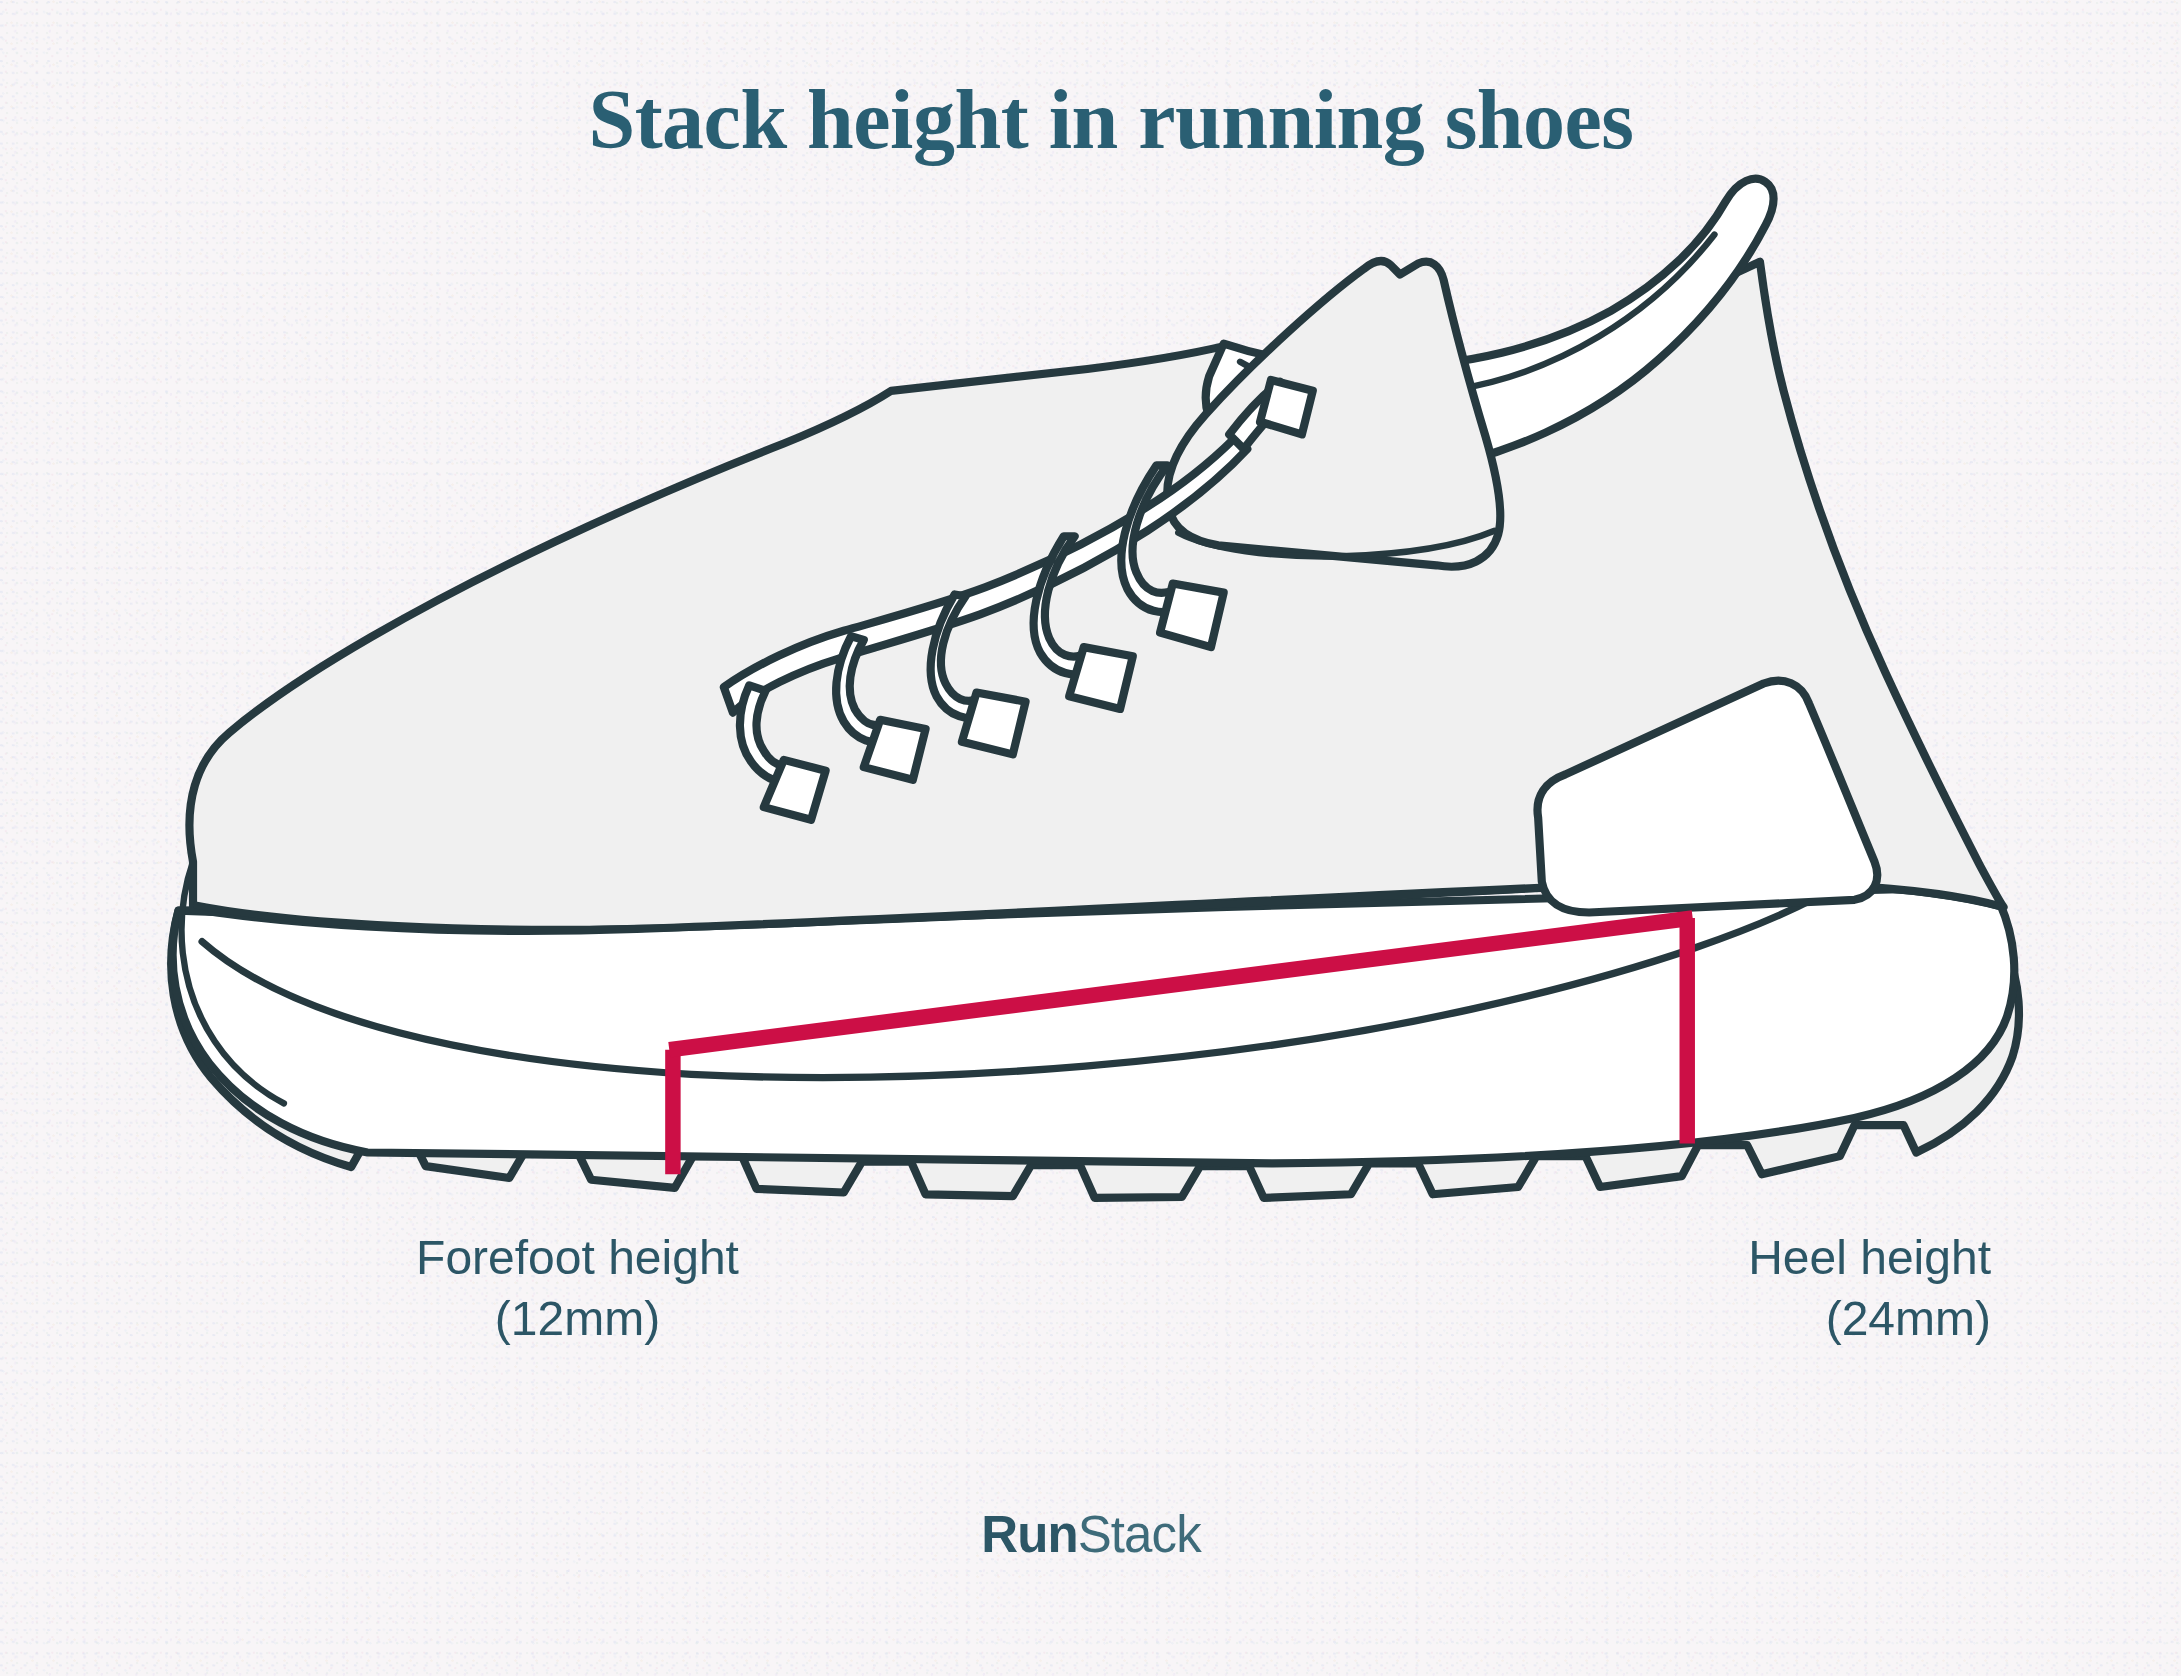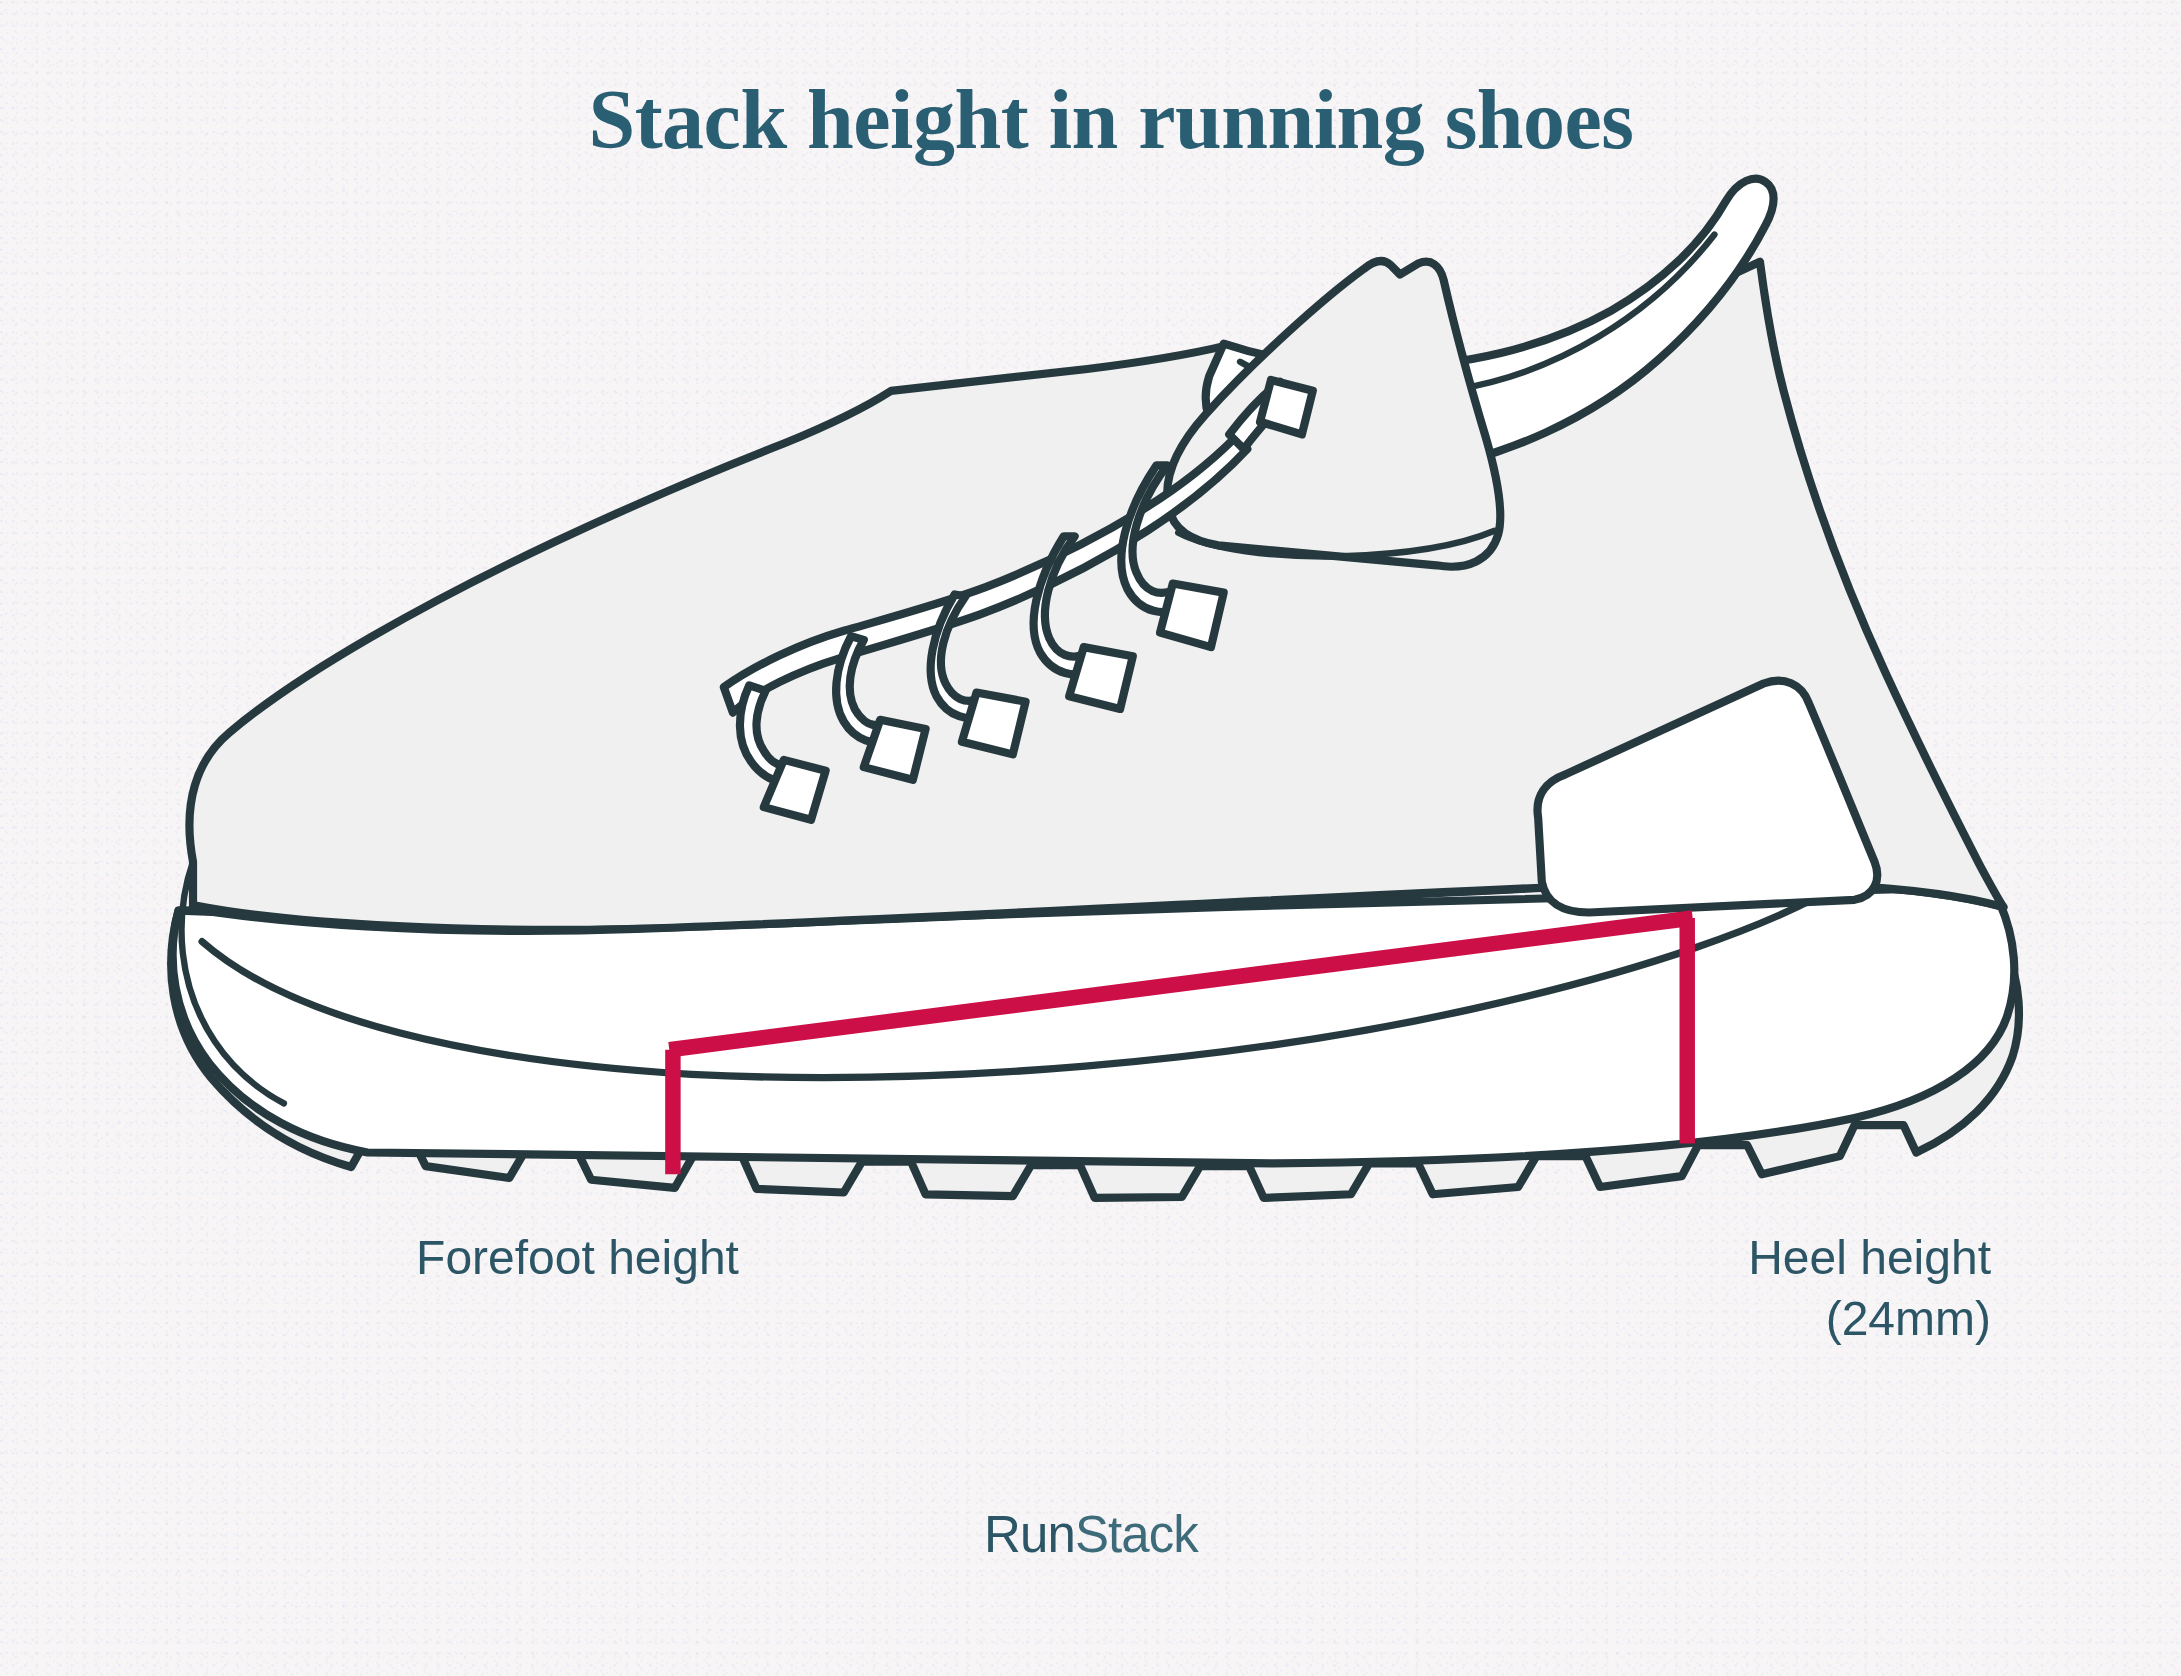--- a/index.html
+++ b/index.html
@@ -61,21 +61,21 @@
     position: absolute;
     left: 0; right: 0;
     top: 1505px;
     text-align: center;
     font-family: "Liberation Sans", sans-serif;
     font-size: 51px;
     letter-spacing: -0.9px;
     color: #2C5666;
     white-space: nowrap;
   }
-  #logo .run { font-weight: normal; }
+  #logo .run { font-weight: bold; }
   #logo .repeat { font-weight: normal; color: #3E6B7A; }
 
   #shoe-svg { position: absolute; left: 0; top: 0; }
 </style>
 </head>
 <body>
 
 <div id="canvas">
 
   <div id="noise"></div>
@@ -249,20 +249,21 @@
     <g stroke="#CC0F46" stroke-width="17" fill="none" stroke-linecap="butt" stroke-linejoin="miter">
       <path d="M 740,1155 L 740,1292"></path>
       <path d="M 736,1155 L 1862,1010"></path>
       <path d="M 1856,1010 L 1856,1258"></path>
     </g>
 
   </svg>
 
   <div class="axis-label" id="label-forefoot">
     <div>Forefoot height</div>
+    <div>(12mm)</div>
   </div>
 
   <div class="axis-label" id="label-heel">
     <div>Heel height</div>
     <div>(24mm)</div>
   </div>
 
   <div id="logo"><span class="run">Run</span><span class="repeat">Stack</span></div>
 
 </div>

